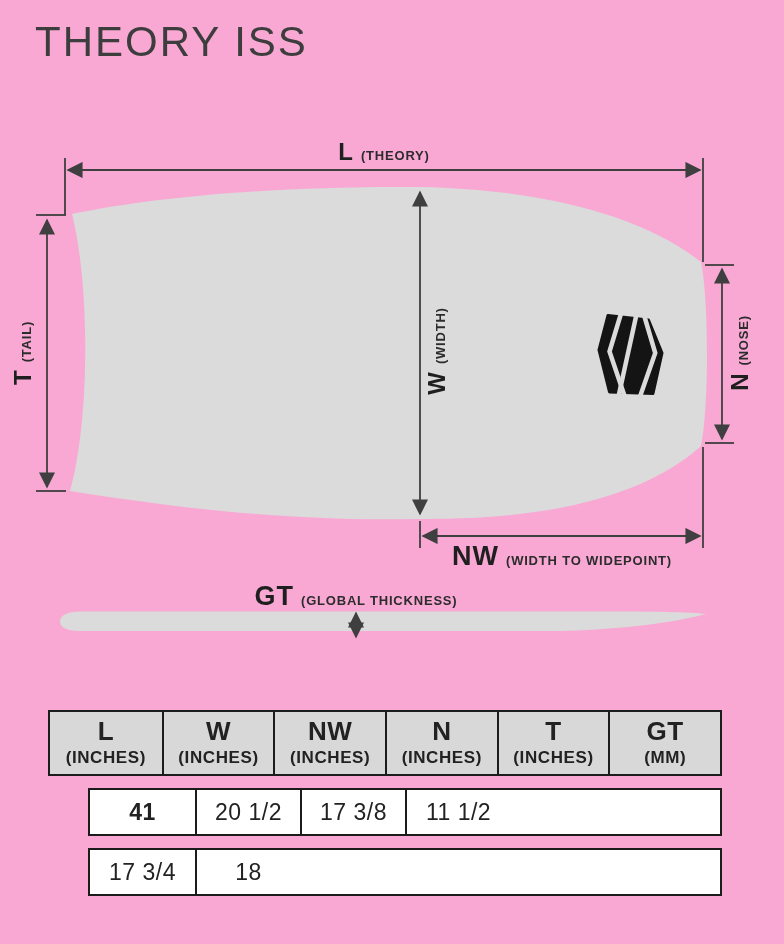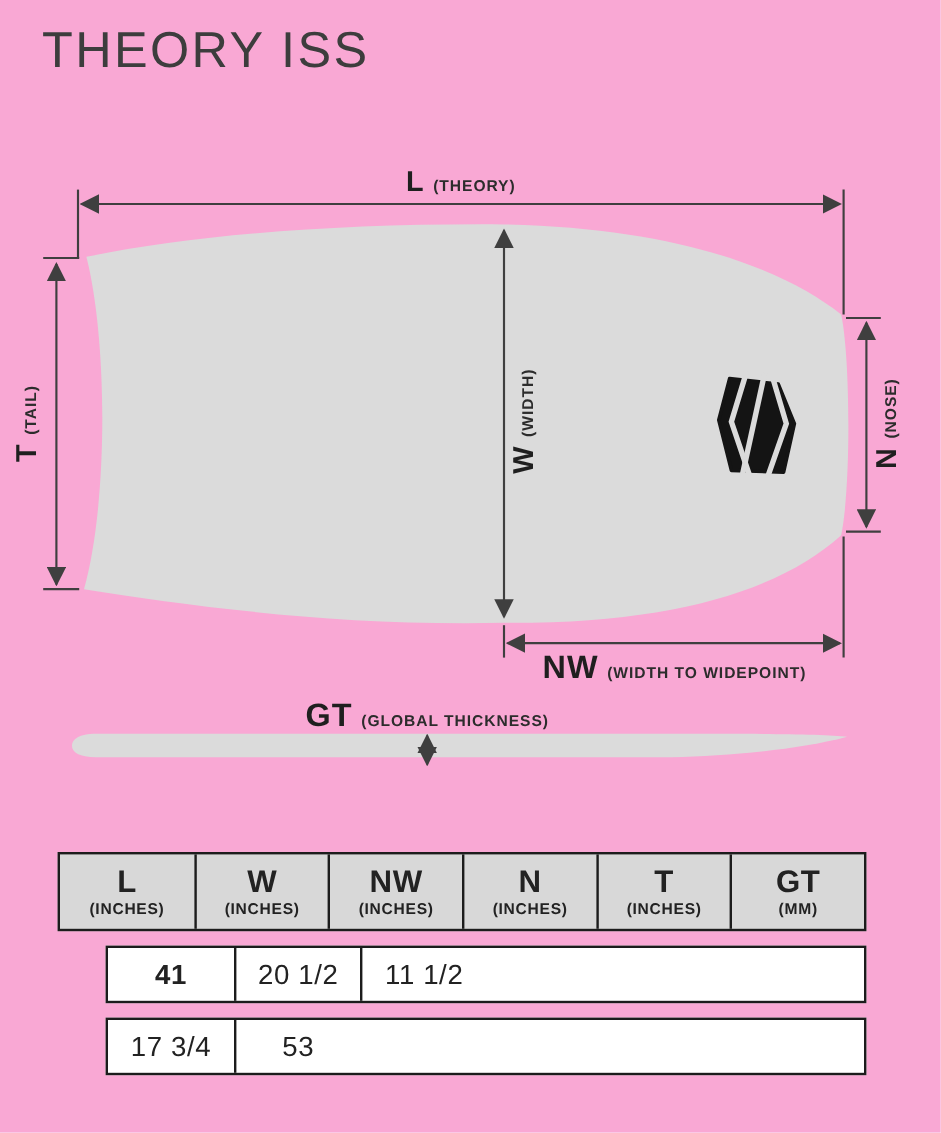--- a/index.html
+++ b/index.html
@@ -20,21 +20,21 @@
 
   .spec-table{position:absolute;left:48px;top:710px;width:674px;}
   .strip{display:grid;grid-template-columns:repeat(6,1fr);
          border:2px solid #1c1c1c;box-sizing:border-box;background:#fff;}
   .strip.head{background:#d8d8d8;height:66px;}
   .strip.row{height:48px;margin-top:12px;margin-left:40px;}
   .cell{display:flex;flex-direction:column;align-items:center;justify-content:center;
         box-sizing:border-box;color:#222;}
   .strip .cell + .cell{border-left:2px solid #1c1c1c;}
   .cell .abbr{font-size:26px;font-weight:700;line-height:1.05;letter-spacing:0.5px;}
-  .cell .unit{font-size:13px;font-weight:600;letter-spacing:0.6px;margin-top:2px;}
+  .cell .unit{font-size:17px;font-weight:600;letter-spacing:0.6px;margin-top:2px;}
   .row .cell{font-size:23px;letter-spacing:0.5px;}
   .row .cell.first{font-weight:800;font-size:23px;}
 </style>
 </head>
 <body>
 
 <div class="page">
 
   <div class="title">THEORY ISS</div>
 
@@ -159,22 +159,23 @@
       </div>
       <div class="cell">
         <span class="abbr">GT</span>
         <span class="unit">(MM)</span>
       </div>
     </div>
 
     <div class="strip row">
       <div class="cell first">41</div>
       <div class="cell">20 1/2</div>
+      <div class="cell">17 3/8</div>
       <div class="cell">11 1/2</div>
     </div>
 
     <div class="strip row">
       <div class="cell">17 3/4</div>
-      <div class="cell">53</div>
+      <div class="cell">18</div>
     </div>
 
   </div>
 </div>
 
 </body></html>

